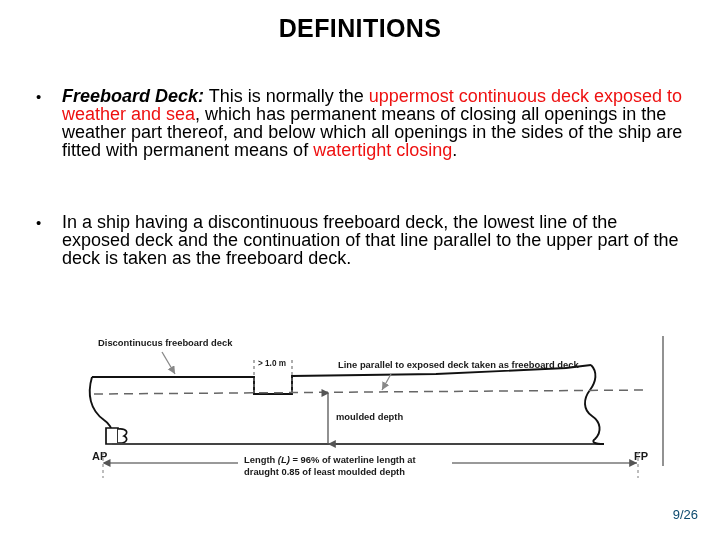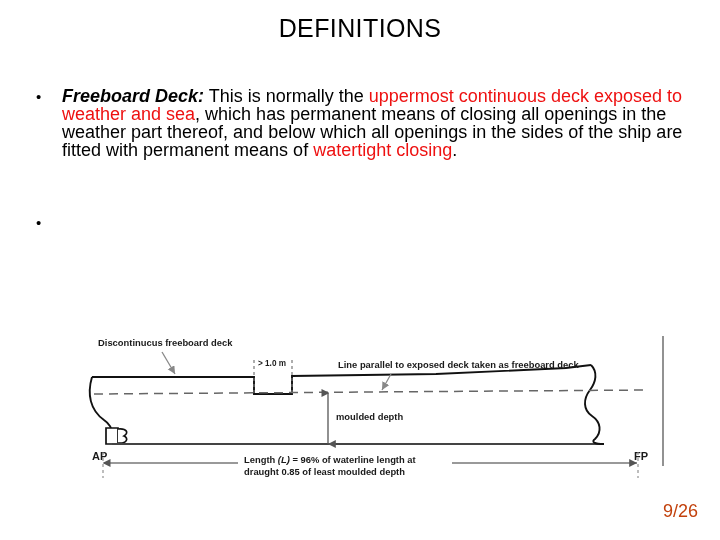--- a/index.html
+++ b/index.html
@@ -17,21 +17,21 @@
   }
 
   
   #slide-title {
     position: absolute;
     top: 14px;
     left: 0;
     width: 720px;
     text-align: center;
     font-size: 25px;
-    font-weight: normal;
+    font-weight: bold;
     letter-spacing: 0.4px;
     color: #000;
   }
 
   
   .bullet-block {
     position: absolute;
     left: 30px;
     width: 660px;
   }
@@ -78,39 +78,40 @@
     fill: #1a1a1a;
   }
   .fig-label-sm { font-size: 8.2px; }
   .fig-label-md { font-size: 9.4px; }
 
   
   #page-number {
     position: absolute;
     right: 22px;
     bottom: 18px;
-    font-size: 18px;
-    color: #c2410c;
+    font-size: 13px;
+    color: #0c4a6e;
   }
 </style>
 </head>
 <body>
 
 <div id="slide-title">DEFINITIONS</div>
 
 <div class="bullet-block" id="bullet-1">
   <div class="bullet-row">
     <span class="bullet-dot">•</span>
     <span class="bullet-text"><span class="lead">Freeboard Deck:</span><span> This is normally the </span><span class="hl">uppermost continuous deck exposed to weather and sea</span><span>, which has permanent means of closing all openings in the weather part thereof, and below which all openings in the sides of the ship are fitted with permanent means of </span><span class="hl">watertight closing</span><span>.</span></span>
   </div>
 </div>
 
 <div class="bullet-block" id="bullet-2">
   <div class="bullet-row">
     <span class="bullet-dot">•</span>
+    <span class="bullet-text"><span>In a ship having a discontinuous freeboard deck, the lowest line of the exposed deck and the continuation of that line parallel to the upper part of the deck is taken as the freeboard deck.</span></span>
   </div>
 </div>
 
 <div id="figure">
   <svg width="582" height="148" viewBox="0 0 582 148" xmlns="http://www.w3.org/2000/svg">
     <defs>
       <marker id="arrA" markerWidth="7" markerHeight="7" refX="6" refY="3" orient="auto">
         <path d="M0,0 L6,3 L0,6 z" fill="#555"></path>
       </marker>
       <marker id="arrB" markerWidth="7" markerHeight="7" refX="1" refY="3" orient="auto">

